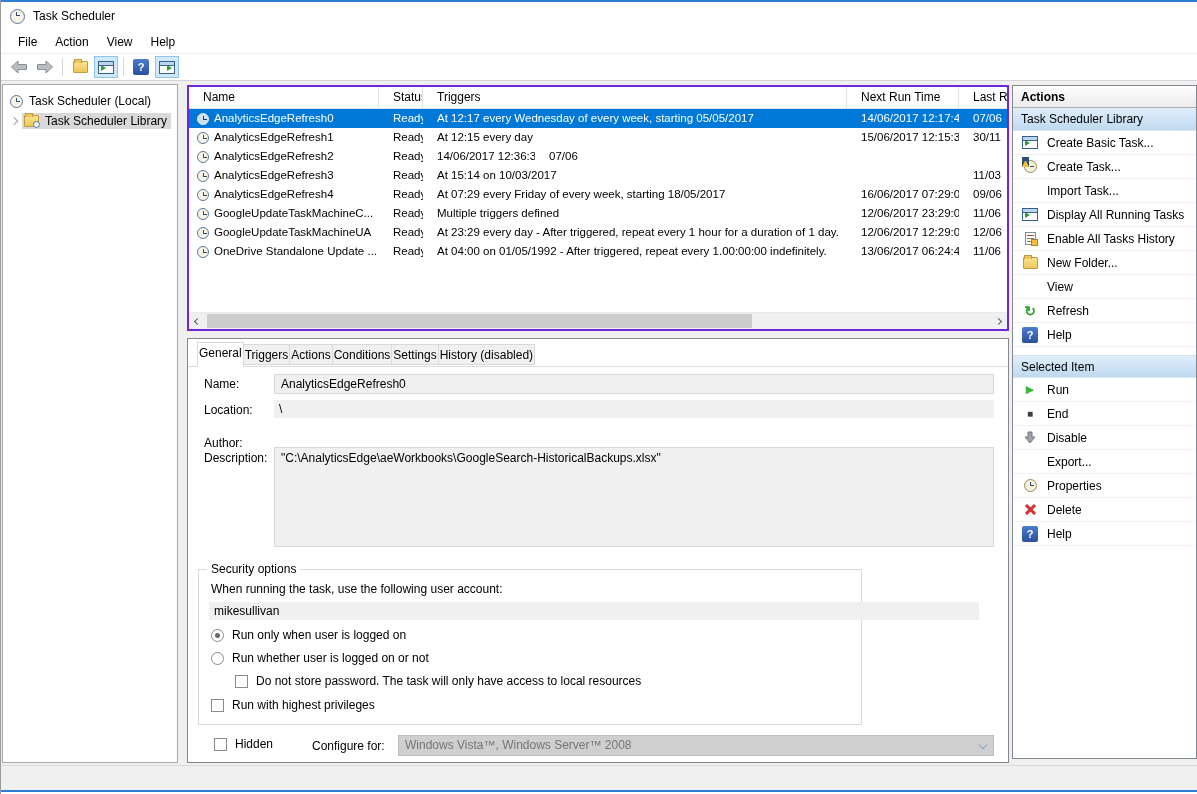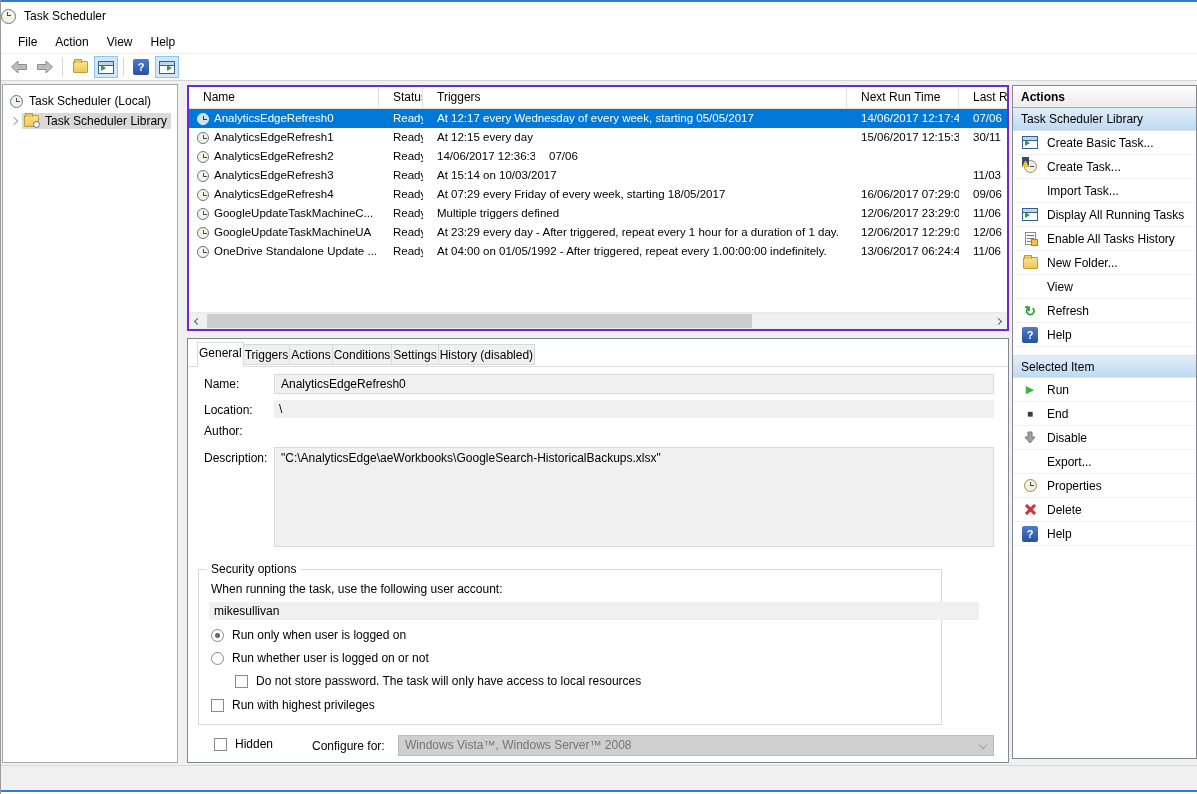--- a/index.html
+++ b/index.html
@@ -5,21 +5,21 @@
   * { margin:0; padding:0; box-sizing:border-box; }
   body { background:#fff; }
   .window {
     position:relative; width:1197px; height:794px; overflow:hidden;
     font-family:"Liberation Sans", sans-serif; font-size:12px; color:#000; background:#fff;
     border-left:1px solid #9a9a9a;
   }
   .win-top-border { position:absolute; top:0; left:0; right:0; height:2px; background:#2a7fd4; }
 
   
-  .titlebar { position:absolute; top:2px; left:0; right:0; height:28px; display:flex; align-items:center; background:#fff; }
+  .titlebar { position:absolute; top:2px; left:0; right:0; height:28px; display:flex; align-items:center; padding-left:9px; background:#fff; }
   .titlebar .title { margin-left:8px; }
   .menubar { position:absolute; top:30px; left:0; right:0; height:24px; display:flex; align-items:center; padding-left:8px; background:#fff; border-bottom:1px solid #f0f0f0; }
   .menu-item { padding:0 9px; height:22px; line-height:22px; }
   .toolbar { position:absolute; top:54px; left:0; right:0; height:27px; display:flex; align-items:center; padding-left:5px; background:#fff; border-bottom:1px solid #d4d4d4; }
   .tb-btn { width:24px; height:22px; display:flex; align-items:center; justify-content:center; margin:0 1px; border:1px solid transparent; }
   .tb-btn.active { background:#cfe8fc; border-color:#91c4ea; }
   .tb-sep { width:1px; height:18px; background:#d6d6d6; margin:0 4px; }
 
   
   .icon-clock { display:inline-block; width:13px; height:13px; border-radius:50%; border:1px solid #5b7a9d; background:#f6f3e4; position:relative; flex:none; }
@@ -287,27 +287,27 @@
         <span class="tab">Settings</span>
         <span class="tab">History (disabled)</span>
       </div>
 
       <span class="flabel" style="top:38px;">Name:</span>
       <div class="field" style="left:86px; top:35px; width:720px;">AnalyticsEdgeRefresh0</div>
 
       <span class="flabel" style="top:64px;">Location:</span>
       <div class="strip" style="left:86px; top:61px; width:720px;">\</div>
 
-      <span class="flabel" style="top:85px;">Author:</span>
+      <span class="flabel" style="top:97px;">Author:</span>
       <span style="position:absolute; left:86px; top:89px;"></span>
 
       <span class="flabel" style="top:112px;">Description:</span>
       <div class="descbox" style="left:86px; top:108px; width:720px; height:100px;">"C:\AnalyticsEdge\aeWorkbooks\GoogleSearch-HistoricalBackups.xlsx"</div>
 
-      <div class="groupbox" style="left:10px; top:230px; width:744px; height:156px;">
+      <div class="groupbox" style="left:10px; top:230px; width:664px; height:156px;">
         <span class="group-title">Security options</span>
         <span style="position:absolute; left:12px; top:12px; white-space:nowrap;">When running the task, use the following user account:</span>
         <div class="strip" style="left:10px; top:32px; width:770px;">mikesullivan</div>
 
         <div class="secline" style="left:12px; top:58px;">
           <span class="radio checked"></span>
           <span>Run only when user is logged on</span>
         </div>
         <div class="secline" style="left:12px; top:81px;">
           <span class="radio"></span>

